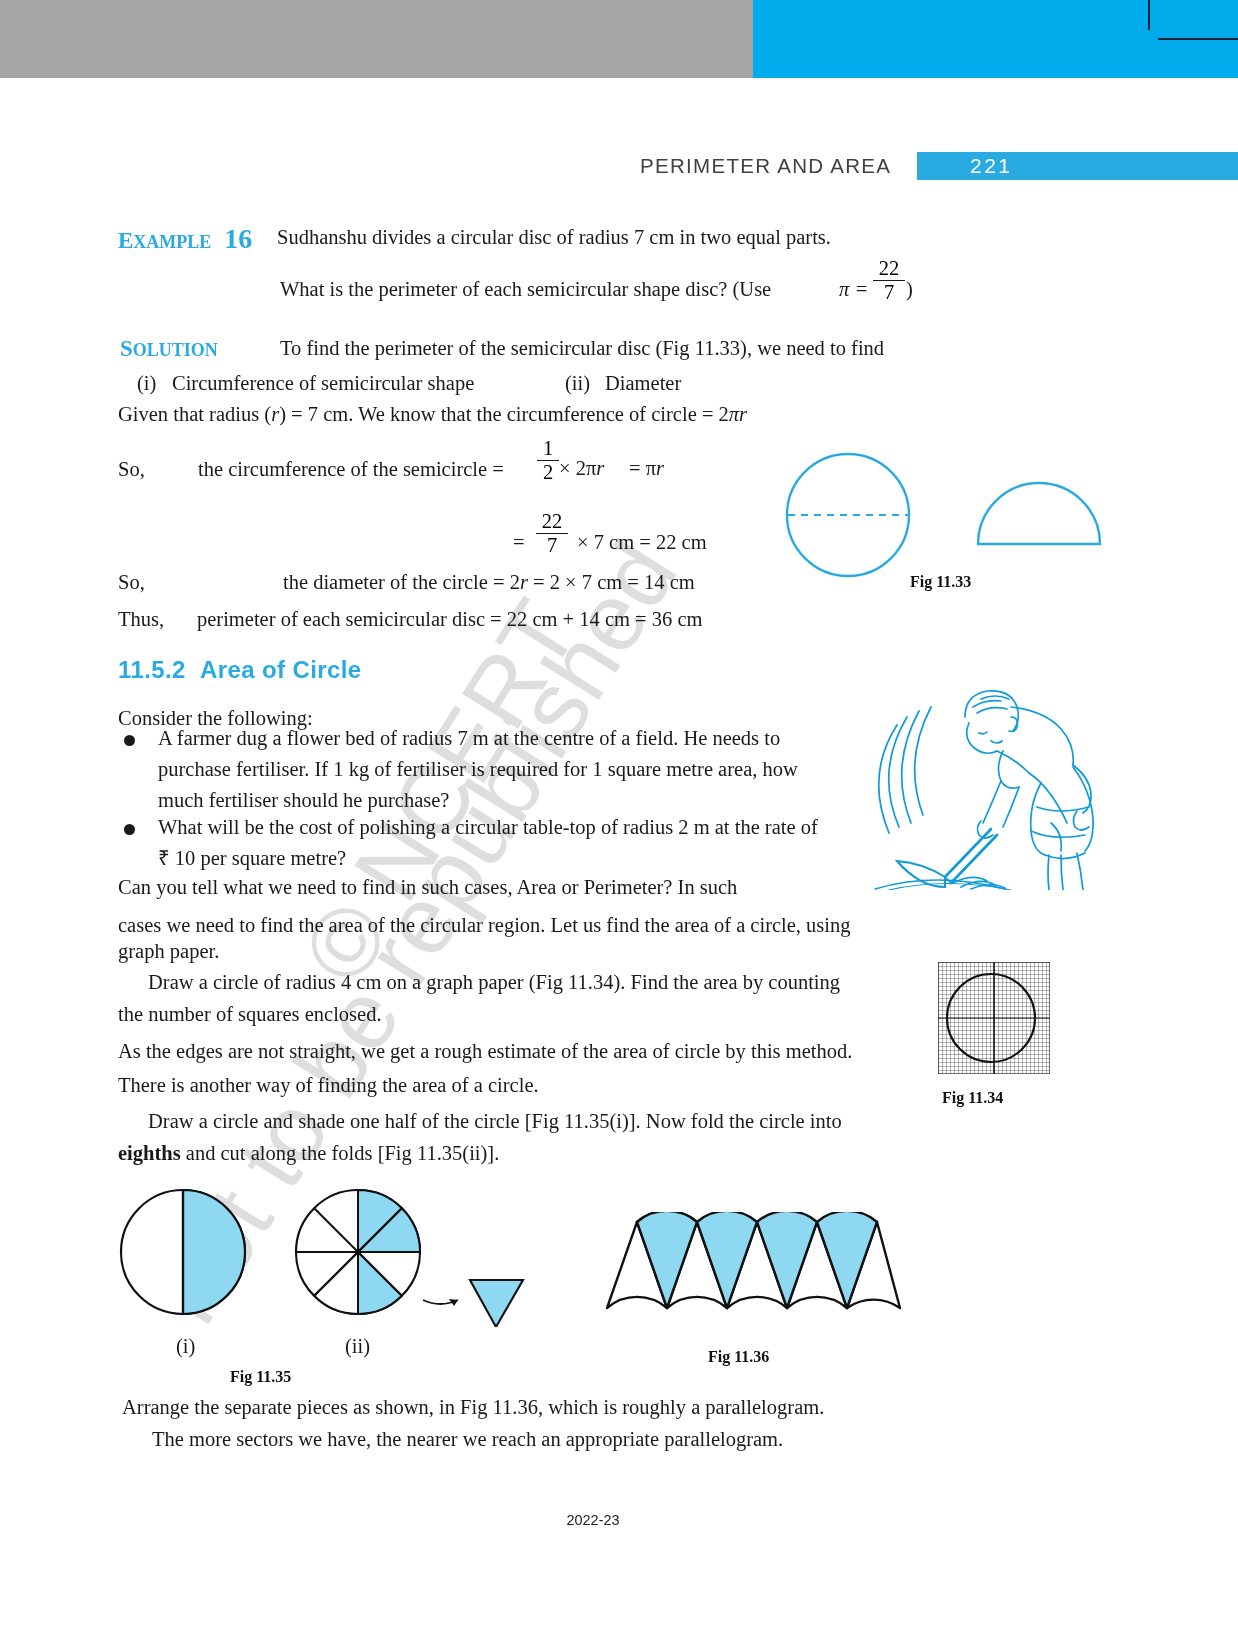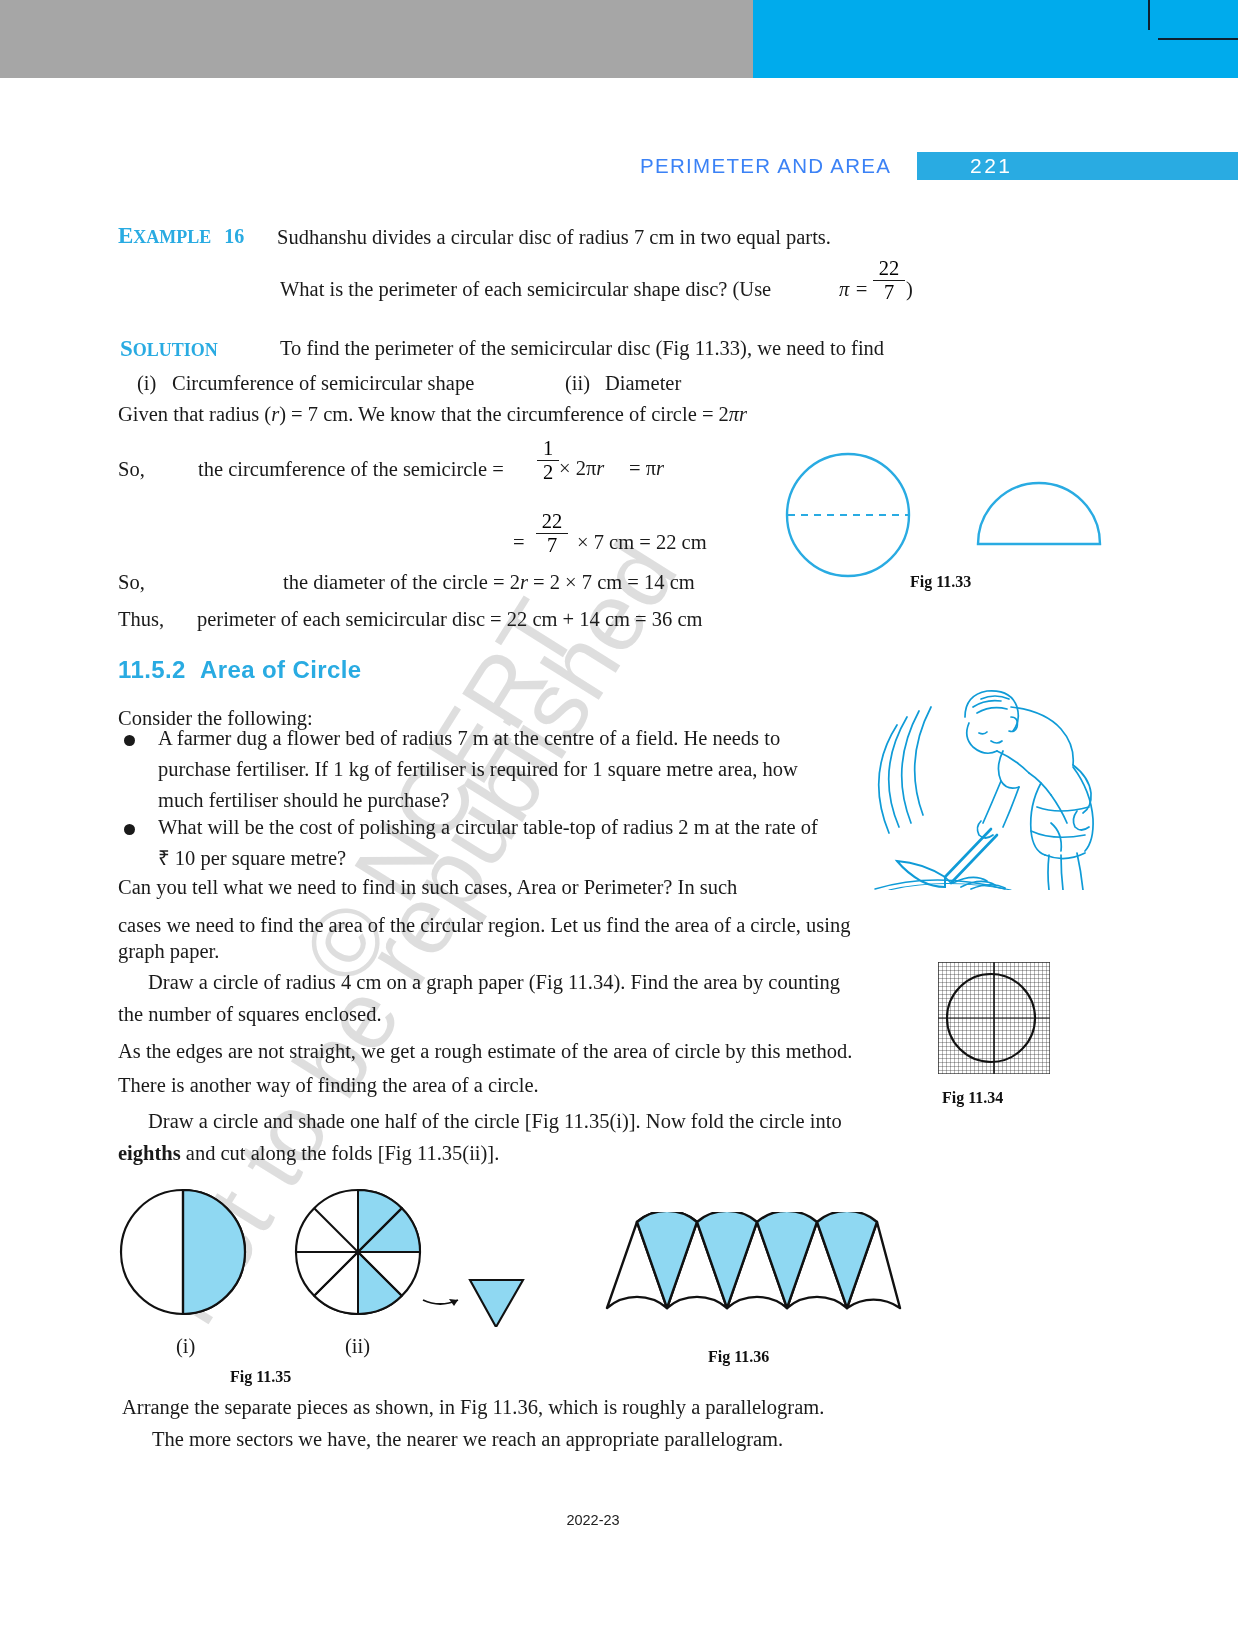--- a/index.html
+++ b/index.html
@@ -24,21 +24,21 @@
   #crop-v { position:absolute; left:1148px; top:0; width:2px; height:30px; background:#0d2030; }
   #crop-h { position:absolute; left:1158px; top:38px; width:80px; height:2px; background:#0d2030; }
 
   
   #runhead {
     position:absolute; left:640px; top:152px; width:598px; height:28px;
   }
   #runhead-title {
     position:absolute; left:0; top:2px;
     font-family:"Liberation Sans", sans-serif;
-    font-size:20.5px; letter-spacing:1.3px; color:#3b82f6;
+    font-size:20.5px; letter-spacing:1.3px; color:#404040;
   }
   #runhead-band {
     position:absolute; left:277px; top:0; width:321px; height:28px;
     background:#29abe2;
   }
   #runhead-page {
     position:absolute; left:330px; top:2px;
     font-family:"Liberation Sans", sans-serif;
     font-size:21px; letter-spacing:2.5px; color:#ffffff; font-weight:500;
   }
@@ -51,21 +51,21 @@
   .txtw { position:absolute; font-family:"Liberation Serif", serif; font-size:20.5px; color:#1a1a1a; line-height:31px; }
   .bold { font-weight:bold;text-align:center; }
   .ital { font-style:italic; }
 
   .lbl-ex {
     position:absolute; font-family:"Liberation Serif", serif;
     color:#29abe2; font-weight:bold;
   }
   .lbl-ex .big { font-size:23px; }
   .lbl-ex .sml { font-size:18px; }
-  .lbl-ex .num { font-size:20px; }
+  .lbl-ex .num { font-size:28px; }
 
   .sec-head {
     position:absolute; font-family:"Liberation Sans", sans-serif;
     font-weight:bold; font-size:24px; color:#29abe2; letter-spacing:0.4px;
   }
 
   .bullet { position:absolute; width:11px; height:11px; border-radius:50%; background:#1a1a1a; }
 
   
   .frac { position:absolute; display:inline-block; text-align:center; font-size:20.5px; }

